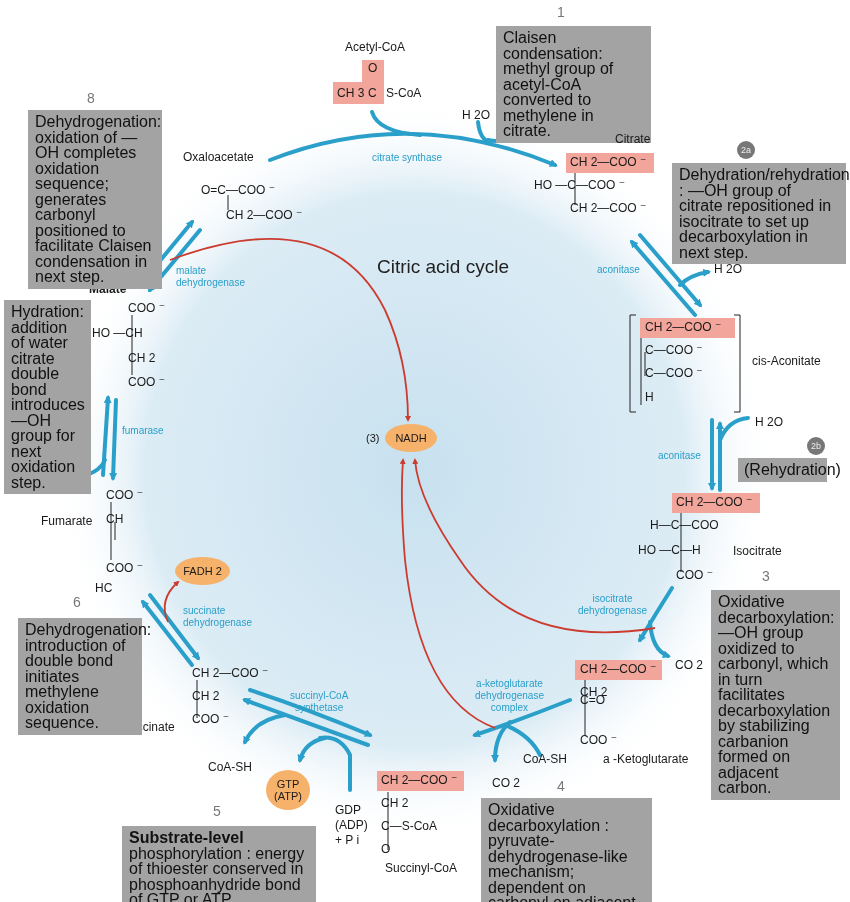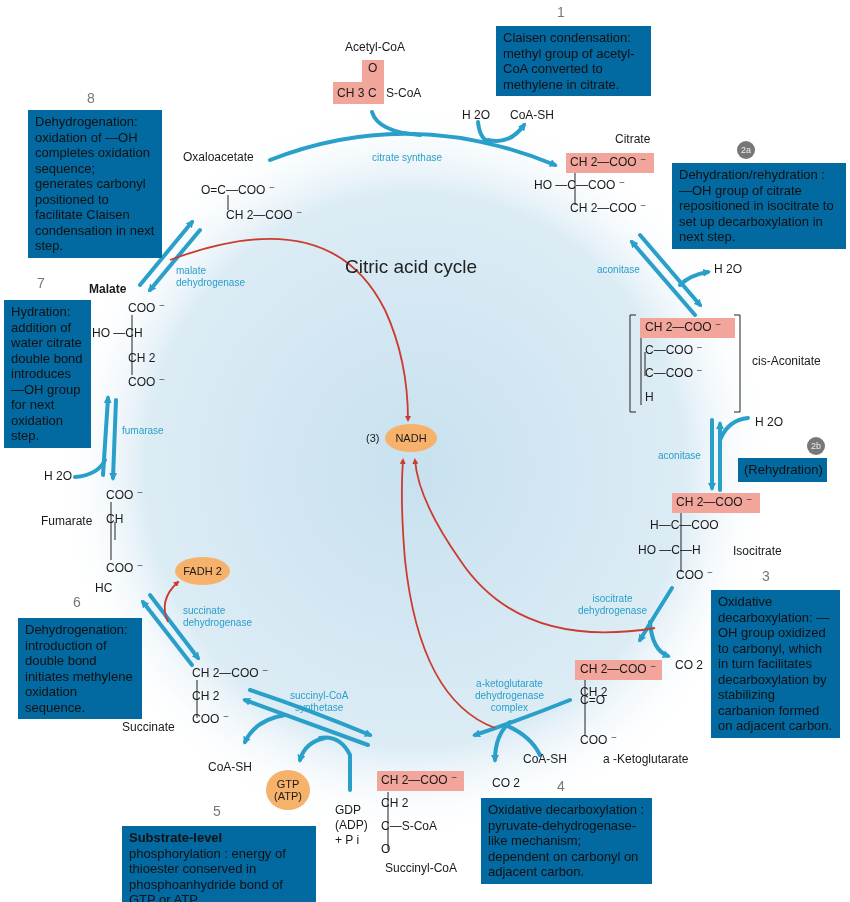--- a/index.html
+++ b/index.html
@@ -3,26 +3,26 @@
 <meta charset="utf-8">
 <style>
   html, body { margin:0; padding:0; background:#ffffff; }
   body { width:850px; height:902px; position:relative; overflow:hidden;
          font-family:"Liberation Sans", "DejaVu Sans", sans-serif; color:#1a1a1a; }
   #bg { position:absolute; left:0; top:0; }
   .abs { position:absolute; white-space:nowrap; }
   .lbl { font-size:12px; }
   .mol { font-size:12px; line-height:21px; }
   .enz { font-size:10px; color:#2a9fc9; text-align:center; line-height:12px; }
-  .note { position:absolute; background:#0369a1; font-size:13px; line-height:15.5px; padding:4px 7px; white-space:normal; color:#111; }
+  .note { position:absolute; background:#a3a3a3; font-size:16px; line-height:15.5px; padding:4px 7px; white-space:normal; color:#111; }
   .stepnum { position:absolute; font-size:14px; color:#777; }
   .hl { background:#f2a59a; }
   .oval { position:absolute; background:#f6b26b; border-radius:50%; font-size:11px; text-align:center; display:flex; align-items:center; justify-content:center; line-height:12px; }
   .badge { position:absolute; width:18px; height:18px; border-radius:50%; background:#777; color:#eee; font-size:9px; display:flex; align-items:center; justify-content:center; }
-  .title { font-size:19px; color:#222; }
+  .title { font-size:19px; color:#222;margin-left:32px; }
 </style>
 </head>
 <body>
 
 <svg id="bg" width="850" height="902" viewBox="0 0 850 902">
   <defs>
     <radialGradient id="glow" cx="0.5" cy="0.5" r="0.5">
       <stop offset="0" stop-color="#c8e1ef"></stop>
       <stop offset="0.75" stop-color="#dcecf5"></stop>
       <stop offset="1" stop-color="#ffffff" stop-opacity="0"></stop>

